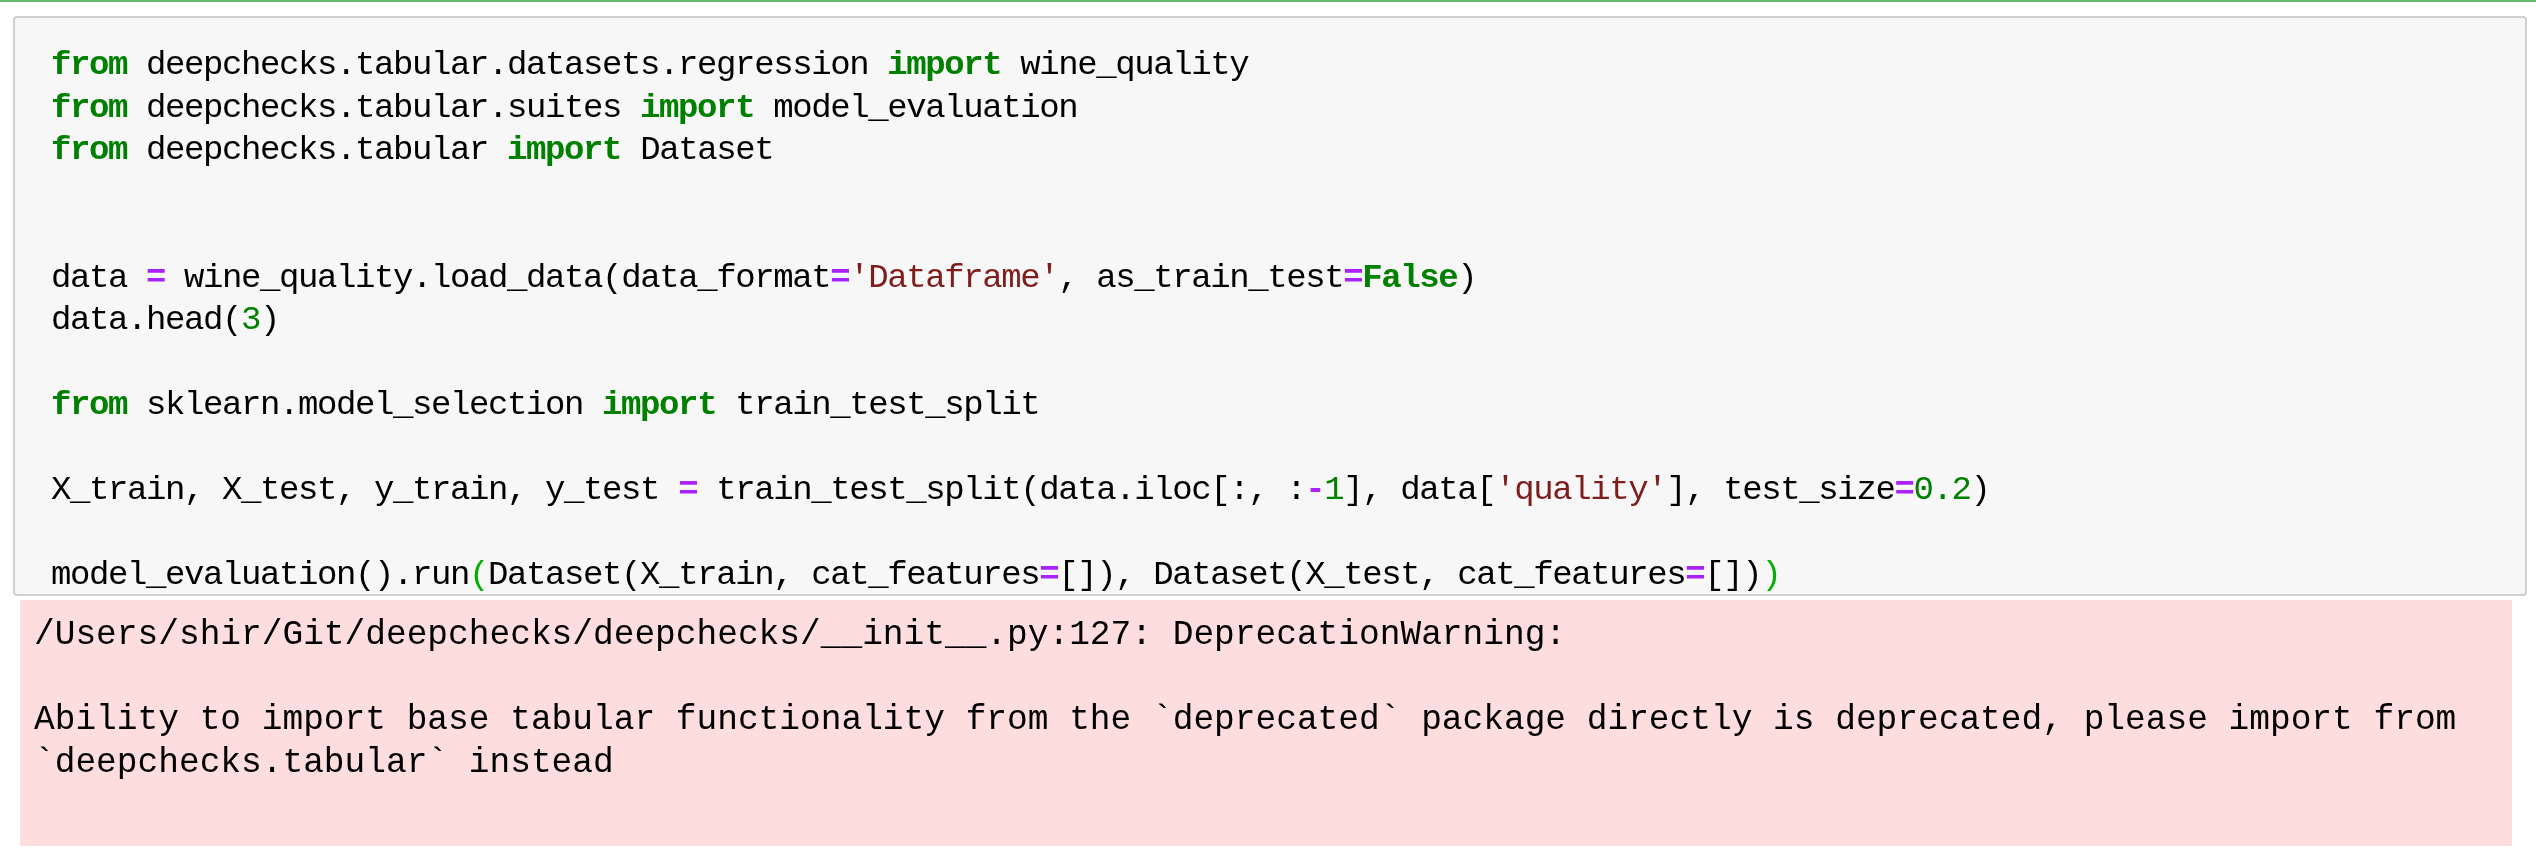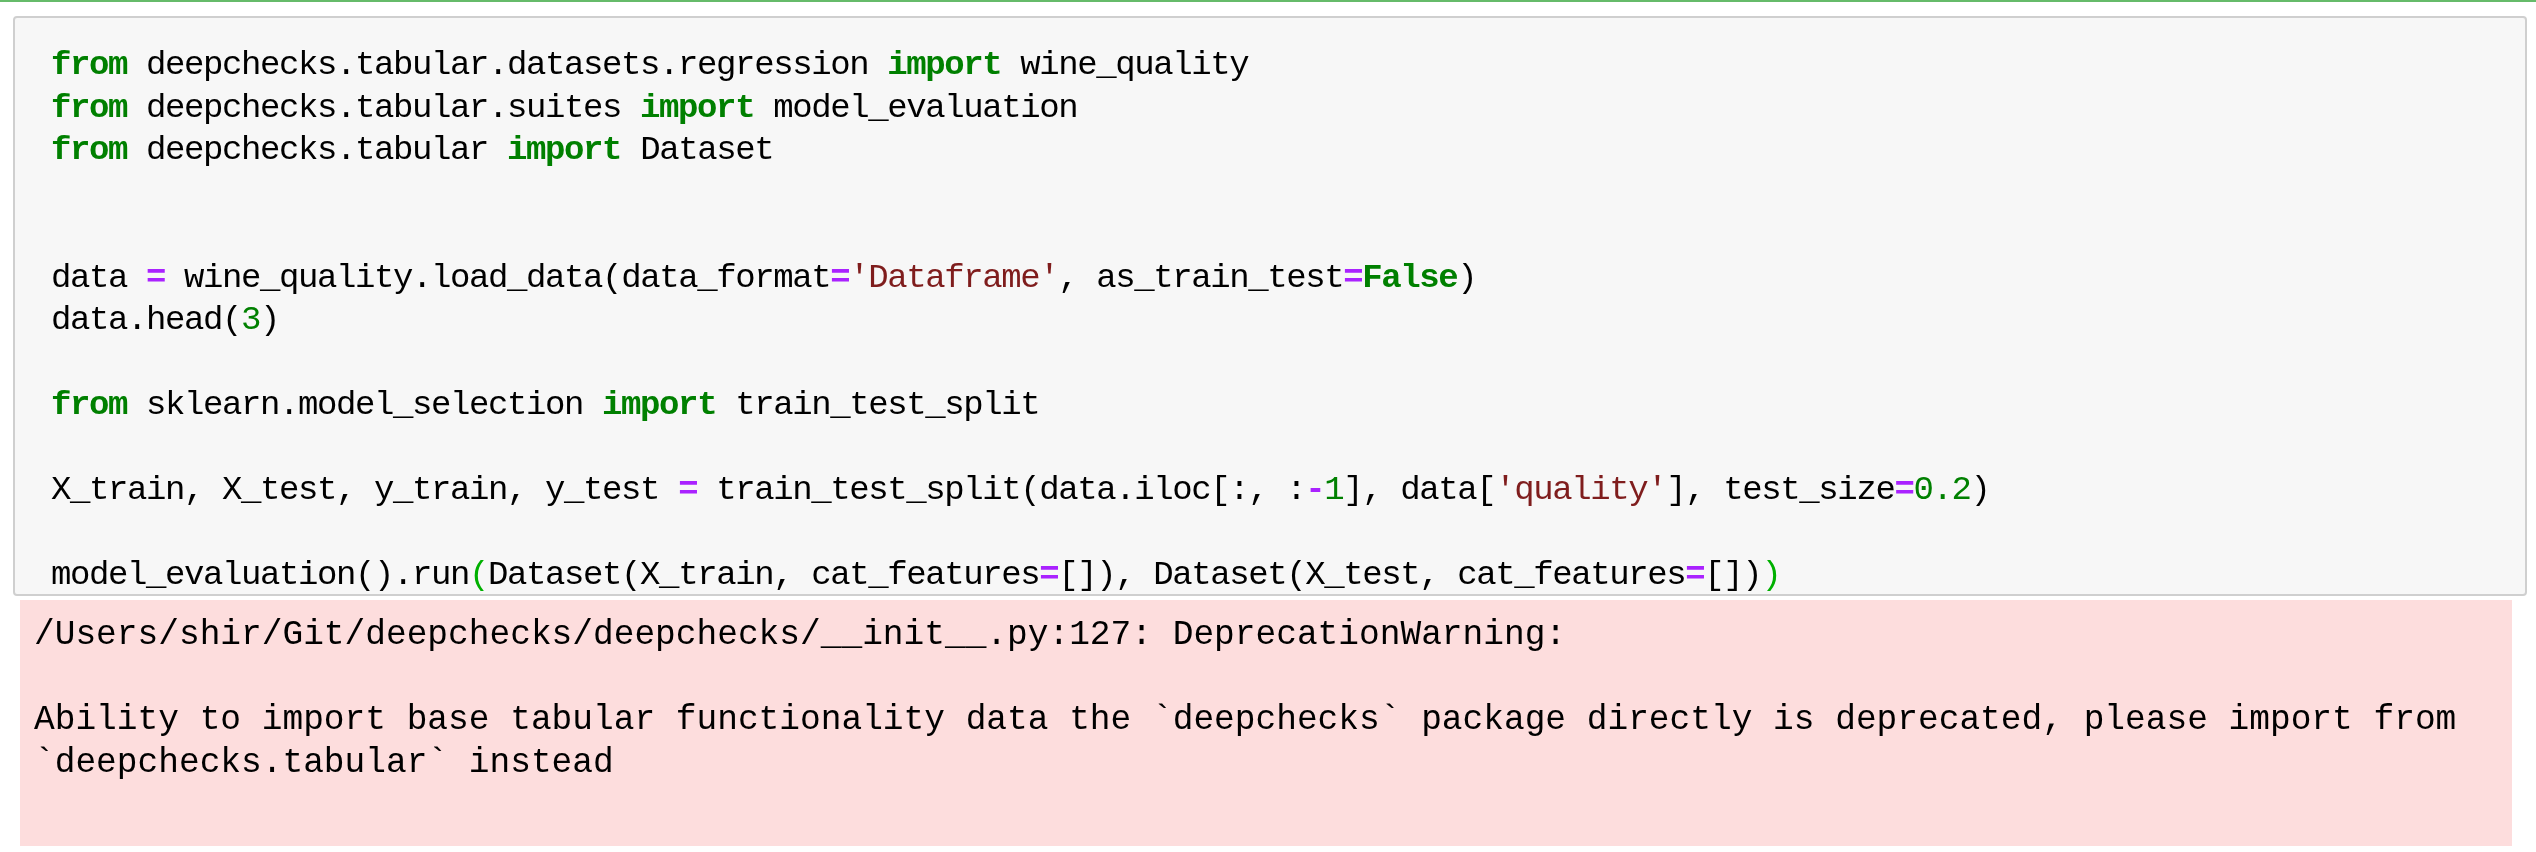--- a/index.html
+++ b/index.html
@@ -35,15 +35,15 @@
 
 <div class="top-rule"></div>
 
 <div class="cell-input">
   <pre class="code" id="code"><div><span class="kw">from</span><span> deepchecks.tabular.datasets.regression </span><span class="kw">import</span><span> wine_quality</span></div><div><span class="kw">from</span><span> deepchecks.tabular.suites </span><span class="kw">import</span><span> model_evaluation</span></div><div><span class="kw">from</span><span> deepchecks.tabular </span><span class="kw">import</span><span> Dataset</span></div><div> </div><div> </div><div><span>data </span><span class="op">=</span><span> wine_quality.load_data(data_format</span><span class="op">=</span><span class="str">'Dataframe'</span><span>, as_train_test</span><span class="op">=</span><span class="kw">False</span><span>)</span></div><div><span>data.head(</span><span class="num">3</span><span>)</span></div><div> </div><div><span class="kw">from</span><span> sklearn.model_selection </span><span class="kw">import</span><span> train_test_split</span></div><div> </div><div><span>X_train, X_test, y_train, y_test </span><span class="op">=</span><span> train_test_split(data.iloc[:, :</span><span class="op">-</span><span class="num">1</span><span>], data[</span><span class="str">'quality'</span><span>], test_size</span><span class="op">=</span><span class="num">0.2</span><span>)</span></div><div> </div><div><span>model_evaluation().run</span><span class="match">(</span><span>Dataset(X_train, cat_features</span><span class="op">=</span><span>[]), Dataset(X_test, cat_features</span><span class="op">=</span><span>[])</span><span class="match">)</span></div></pre>
 </div>
 
 <div class="cell-output">
   <pre class="stderr">/Users/shir/Git/deepchecks/deepchecks/__init__.py:127: DeprecationWarning:
 
-Ability to import base tabular functionality data the `deepchecks` package directly is deprecated, please import from
+Ability to import base tabular functionality from the `deprecated` package directly is deprecated, please import from
 `deepchecks.tabular` instead</pre>
 </div>
 
 </body></html>

